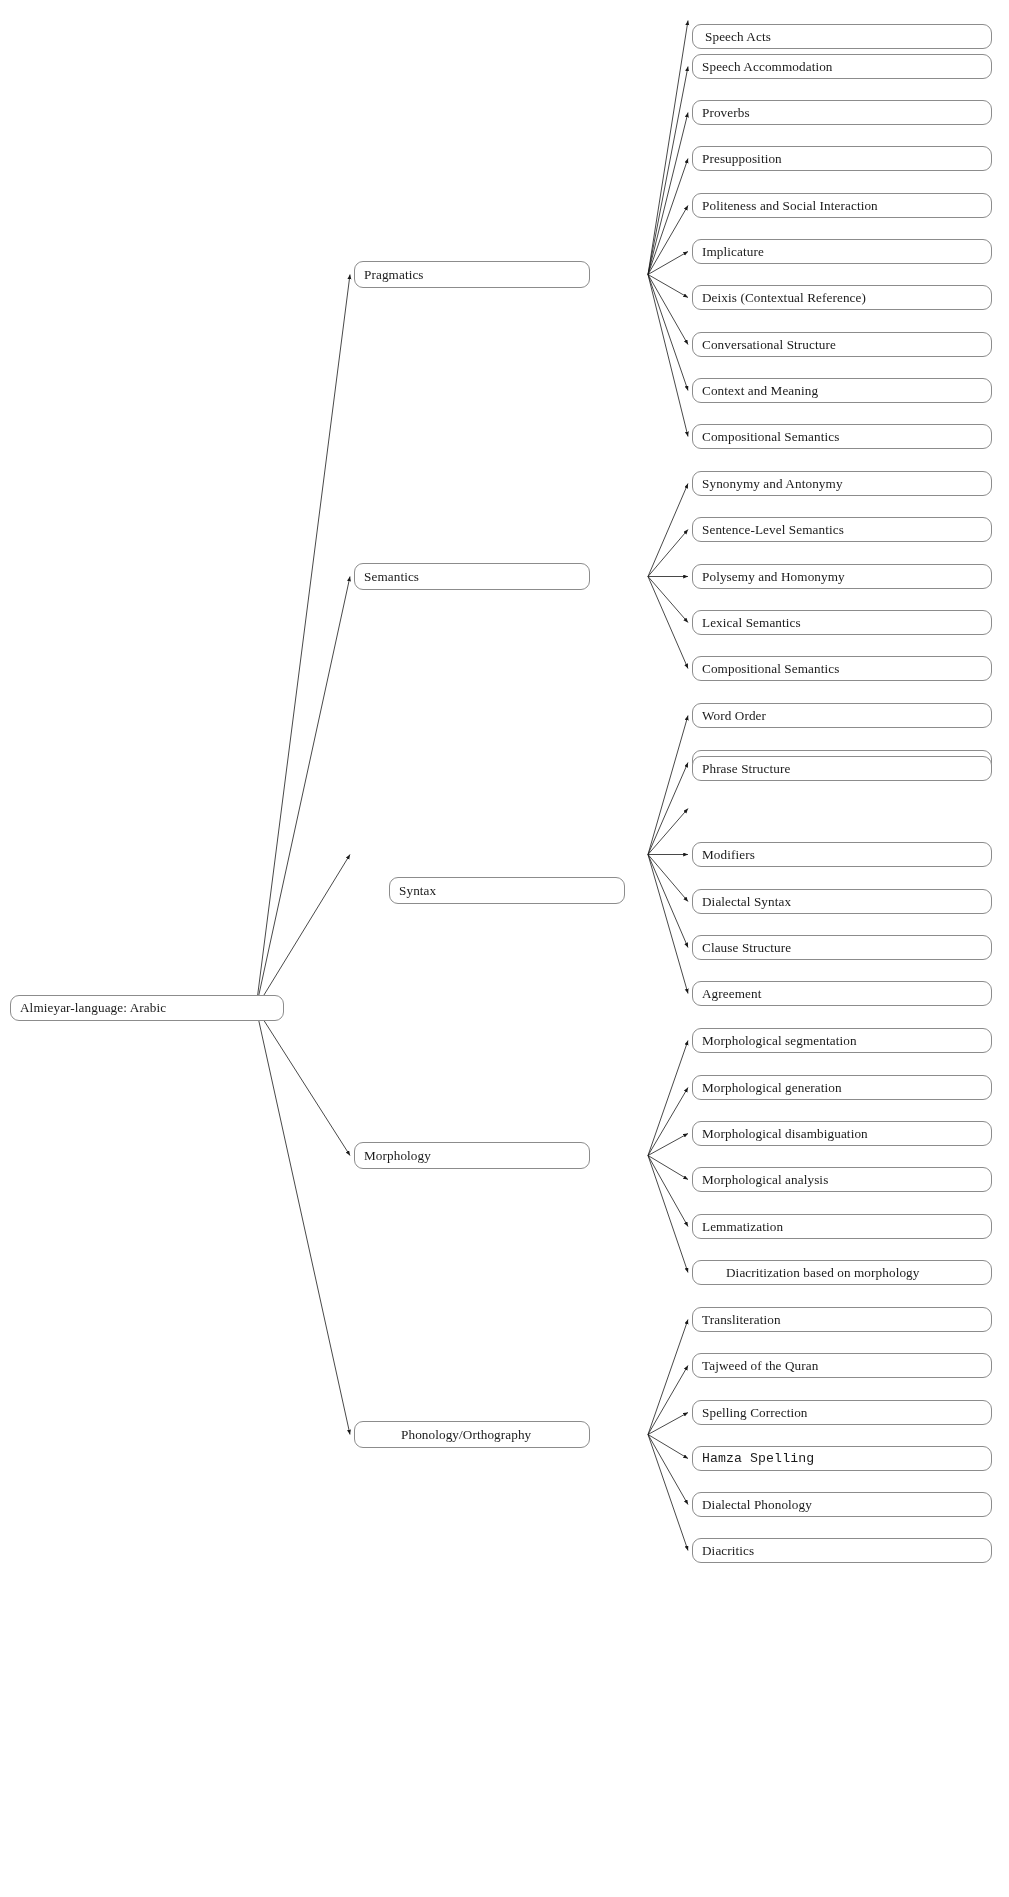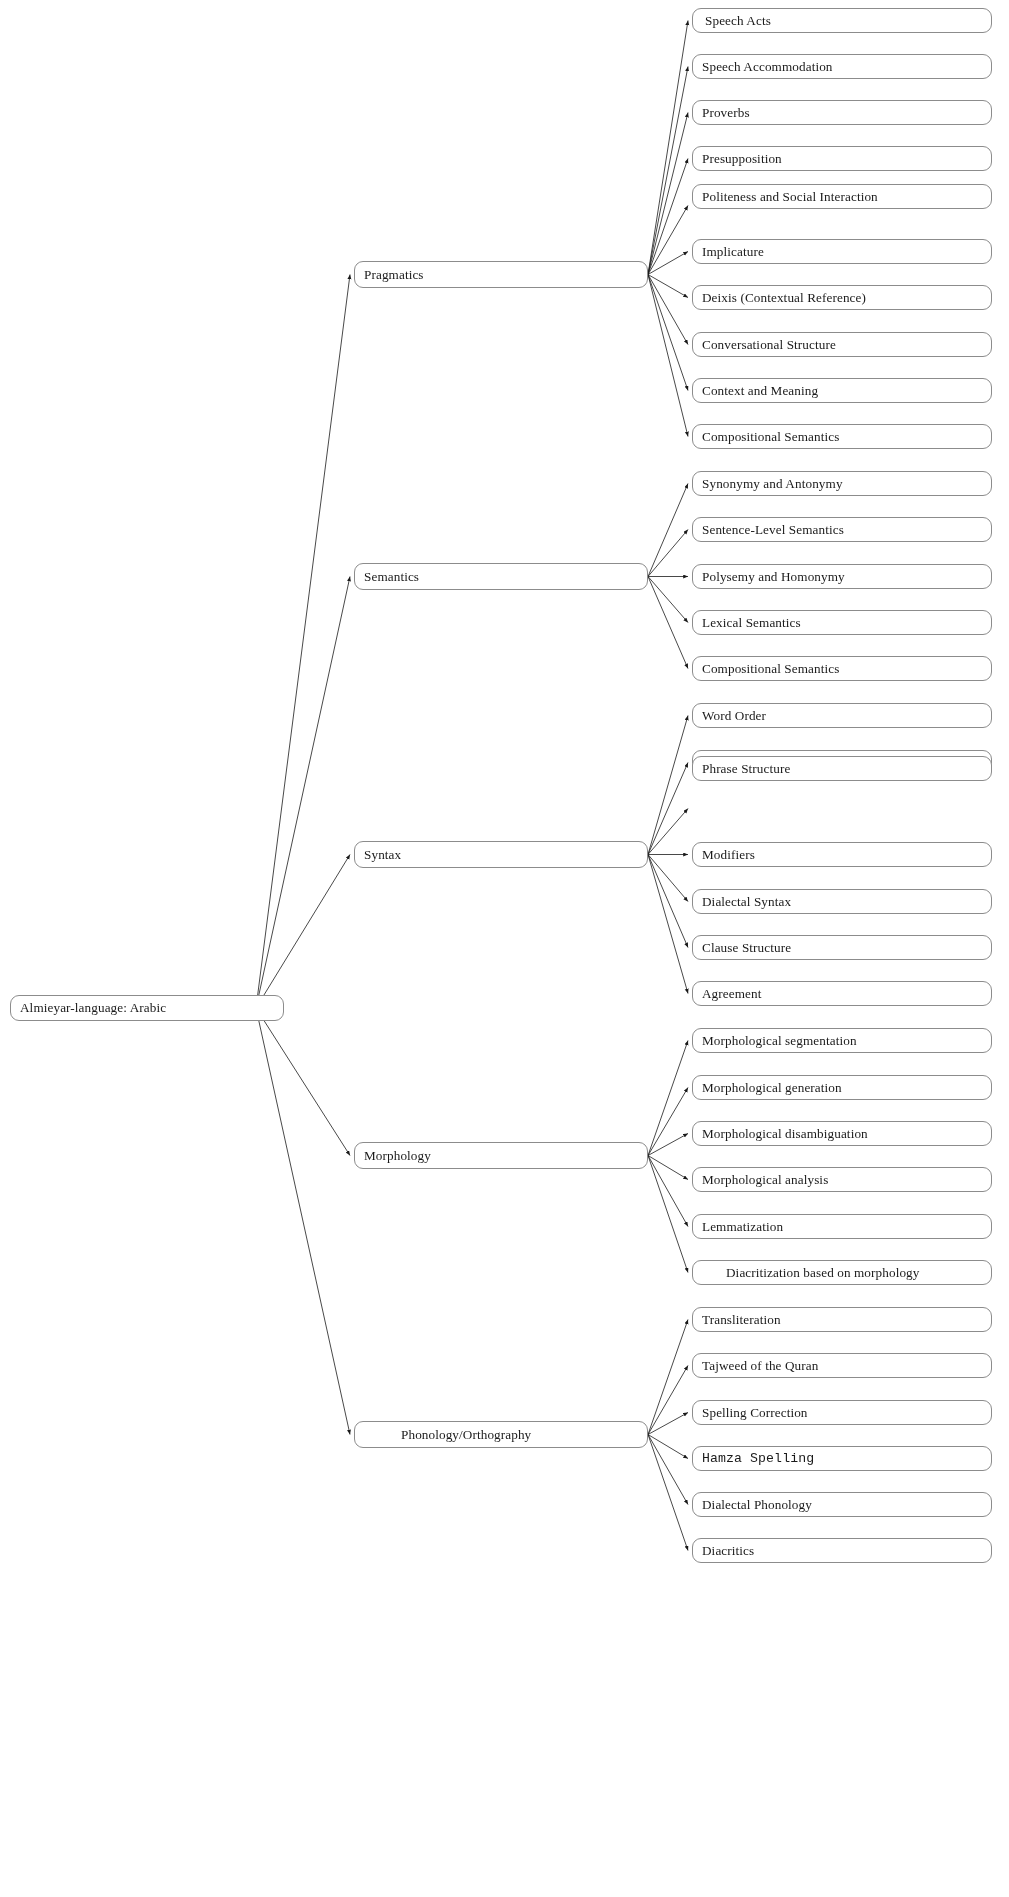--- a/index.html
+++ b/index.html
@@ -23,21 +23,21 @@
     align-items:center;
     padding-left:9px;
     font-size:13.2px;
     line-height:1;
     letter-spacing:0.1px;
     white-space:nowrap;
     color:#1a1a1a;
   }
   .node .label{display:block;transform:translateY(-0.5px);}
   .node-root{left:10px;width:274px;height:26px;}
-  .node-cat{left:354px;width:294px;height:27px;}
+  .node-cat{left:354px;width:236px;height:27px;}
   .node-leaf{left:692px;width:300px;height:25px;}
 </style>
 </head>
 <body>
 
 <div id="diagram">
   <svg id="edges" viewBox="0 0 1009 1897">
     <defs>
       <marker id="arrow" markerWidth="7" markerHeight="7" refX="6" refY="2.5" orient="auto" markerUnits="strokeWidth">
         <path d="M0,0 L6,2.5 L0,5 z" fill="#1a1a1a"></path>
@@ -86,33 +86,33 @@
       </g>
   </svg>
 
   <div id="node-layer">
       <div class="node node-root" style="top: 995px;">
         <span class="label">Almieyar-language:  Arabic</span>
       </div>
       <div class="node node-cat" style="top: 261px;">
         <span class="label">Pragmatics</span>
       </div>
-      <div class="node node-leaf" style="top: 8px; padding-left: 12px;">
+      <div class="node node-leaf" style="top: 24px; padding-left: 12px;">
         <span class="label">Speech Acts</span>
       </div>
       <div class="node node-leaf" style="top: 54px;">
         <span class="label">Speech Accommodation</span>
       </div>
       <div class="node node-leaf" style="top: 100px;">
         <span class="label">Proverbs</span>
       </div>
       <div class="node node-leaf" style="top: 146px;">
         <span class="label">Presupposition</span>
       </div>
-      <div class="node node-leaf" style="top: 184px; align-items: center;">
+      <div class="node node-leaf" style="top: 193px; align-items: center;">
         <span class="label">Politeness and Social Interaction</span>
       </div>
       <div class="node node-leaf" style="top: 239px;">
         <span class="label">Implicature</span>
       </div>
       <div class="node node-leaf" style="top: 285px;">
         <span class="label">Deixis (Contextual Reference)</span>
       </div>
       <div class="node node-leaf" style="top: 332px;">
         <span class="label">Conversational Structure</span>
@@ -134,21 +134,21 @@
       </div>
       <div class="node node-leaf" style="top: 564px;">
         <span class="label">Polysemy and Homonymy</span>
       </div>
       <div class="node node-leaf" style="top: 610px;">
         <span class="label">Lexical Semantics</span>
       </div>
       <div class="node node-leaf" style="top: 656px;">
         <span class="label">Compositional Semantics</span>
       </div>
-      <div class="node node-cat" style="top: 841px;">
+      <div class="node node-cat" style="top: 877px; margin-left: 35px;">
         <span class="label">Syntax</span>
       </div>
       <div class="node node-leaf" style="top: 703px;">
         <span class="label">Word Order</span>
       </div>
       <div class="node node-leaf" style="top: 750px;">
         <span class="label">Tense</span>
       </div>
       <div class="node node-leaf" style="top: 756px;">
         <span class="label">Phrase Structure</span>

